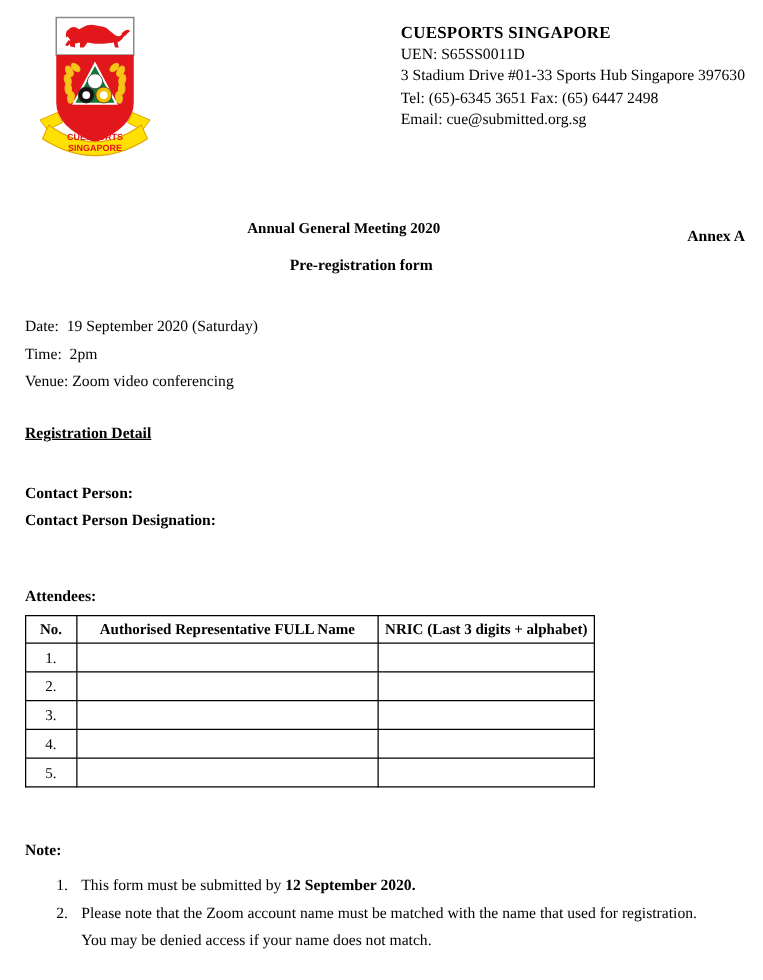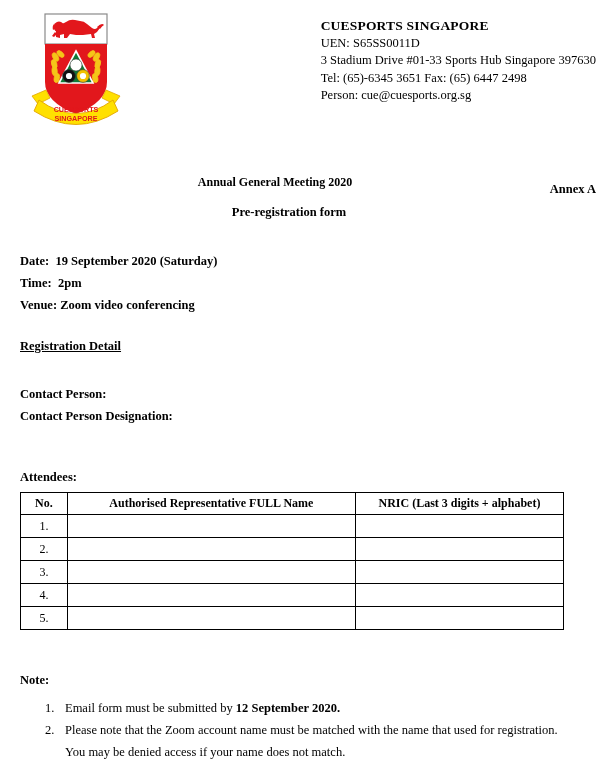--- a/index.html
+++ b/index.html
@@ -73,21 +73,21 @@
     padding-right: 32px;
     box-sizing: border-box;
   }
 
   
   .meta {
     position: absolute;
     left: 20px;
     top: 250px;
     font-size: 12.5px;
-    font-weight: bold;
+    font-weight: normal;
     line-height: 22px;
   }
   .meta-row { white-space: pre; }
   .meta-label { display: inline-block; }
 
   .section-head {
     position: absolute;
     left: 20px;
     top: 339px;
     font-size: 12.5px;
@@ -110,21 +110,21 @@
     top: 470px;
     font-size: 12.5px;
     font-weight: bold;
   }
 
   
   .tbl {
     position: absolute;
     left: 20px;
     top: 492px;
-    width: 544px;
+    width: 456px;
     border-collapse: collapse;
     font-size: 12px;
   }
   .tbl td, .tbl th {
     border: 1px solid #000000;
     padding: 0;
     height: 22px;
     font-weight: bold;
   }
   .tbl th {
@@ -221,21 +221,21 @@
       <text x="50" y="102" font-family="Liberation Sans, sans-serif" font-size="7.2" font-weight="bold" fill="#e2171c" text-anchor="middle">CUESPORTS</text>
       <text x="50" y="111" font-family="Liberation Sans, sans-serif" font-size="7.2" font-weight="bold" fill="#e2171c" text-anchor="middle">SINGAPORE</text>
     </svg>
   </div>
 
   <div class="org-block">
     <div class="org-name">CUESPORTS SINGAPORE</div>
     <div>UEN: S65SS0011D</div>
     <div>3 Stadium Drive #01-33 Sports Hub Singapore 397630</div>
     <div>Tel: (65)-6345 3651   Fax: (65) 6447 2498</div>
-    <div>Person: cue@cuesports.org.sg</div>
+    <div>Email: cue@submitted.org.sg</div>
   </div>
 </div>
 
 <div class="annex">Annex A</div>
 <div class="doc-title">Annual General Meeting 2020</div>
 <div class="doc-subtitle">Pre-registration form</div>
 
 <div class="meta">
   <div class="meta-row"><span class="meta-label">Date:</span>  <span>19 September 2020 (Saturday)</span></div>
   <div class="meta-row"><span class="meta-label">Time:</span>  <span>2pm</span></div>
@@ -285,19 +285,19 @@
       <td class="cell-blank"></td>
       <td class="cell-blank"></td>
     </tr>
   </tbody>
 </table>
 
 <div class="note-head">Note:</div>
 
 <div class="notes">
   <div class="note-item">
-    <span class="note-num">1.</span><span>Email form must be submitted by </span><span class="note-b">12 September 2020.</span>
+    <span class="note-num">1.</span><span>This form must be submitted by </span><span class="note-b">12 September 2020.</span>
   </div>
   <div class="note-item">
     <span class="note-num">2.</span><span>Please note that the Zoom account name must be matched with the name that used for registration.</span>
   </div>
   <div class="note-cont">You may be denied access if your name does not match.</div>
 </div>
 
 </body></html>

